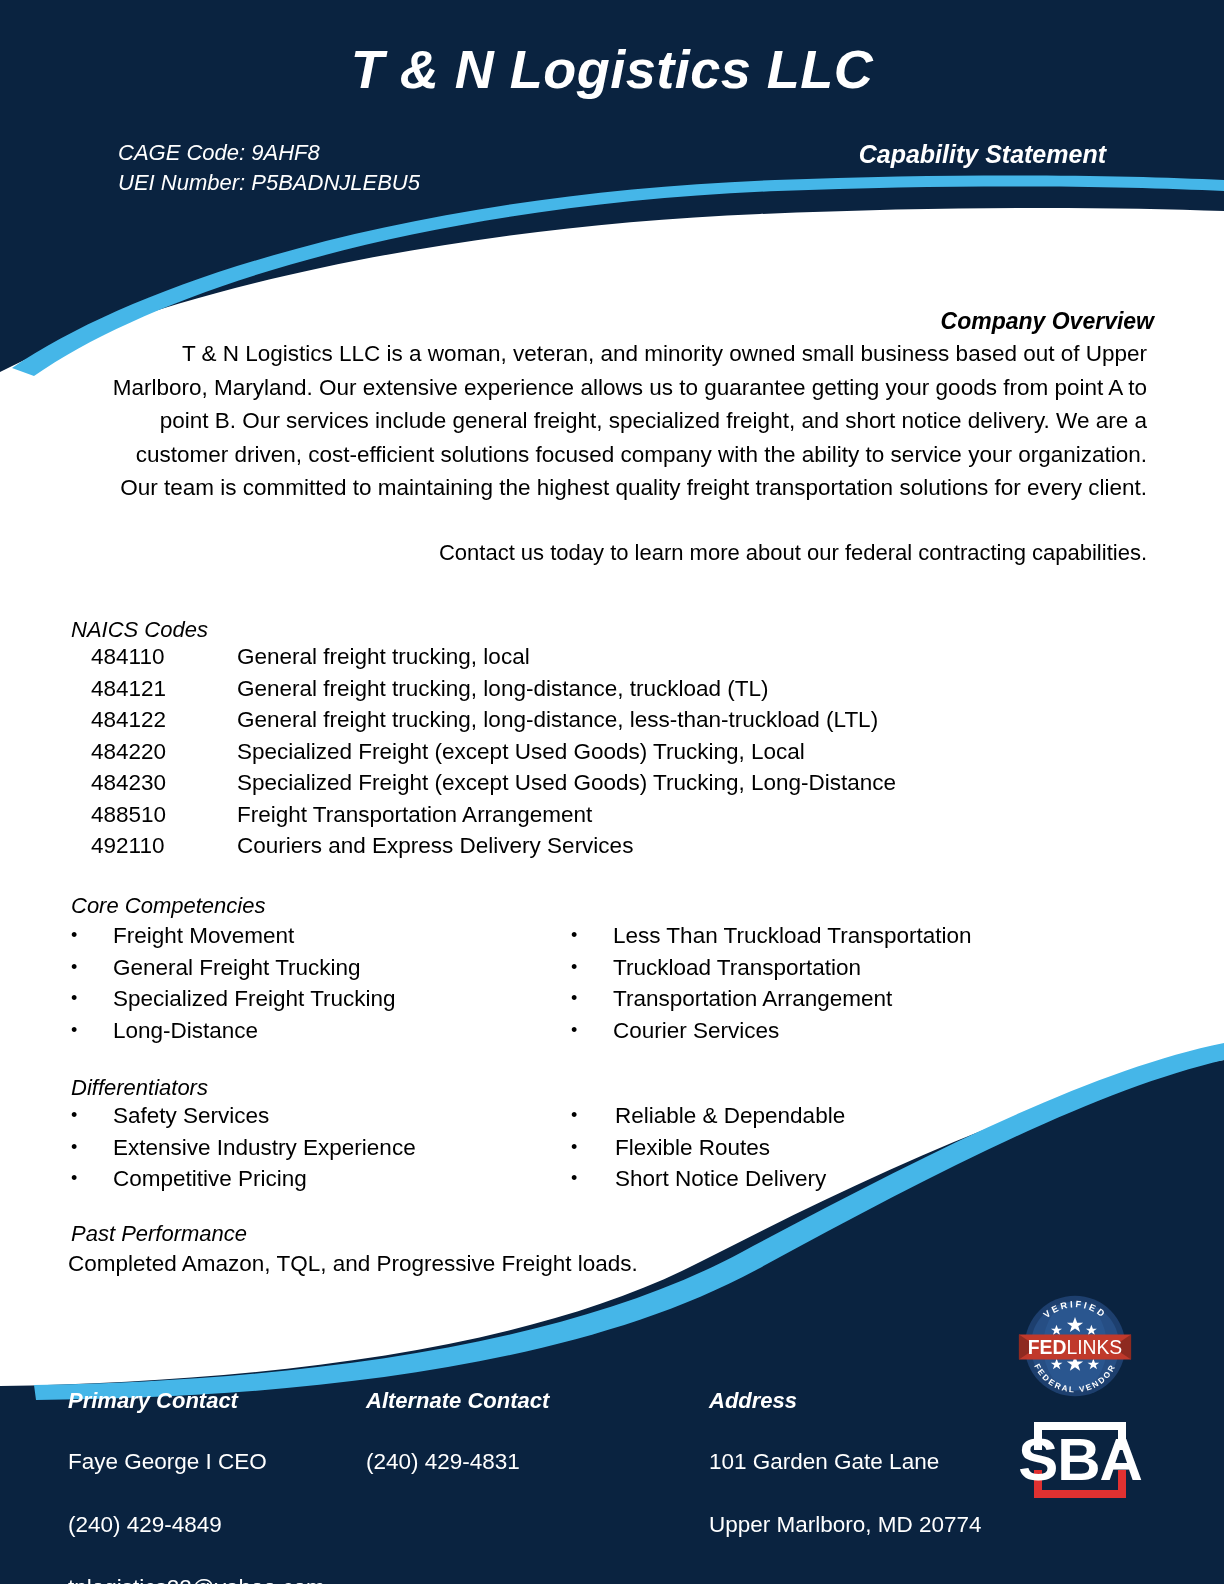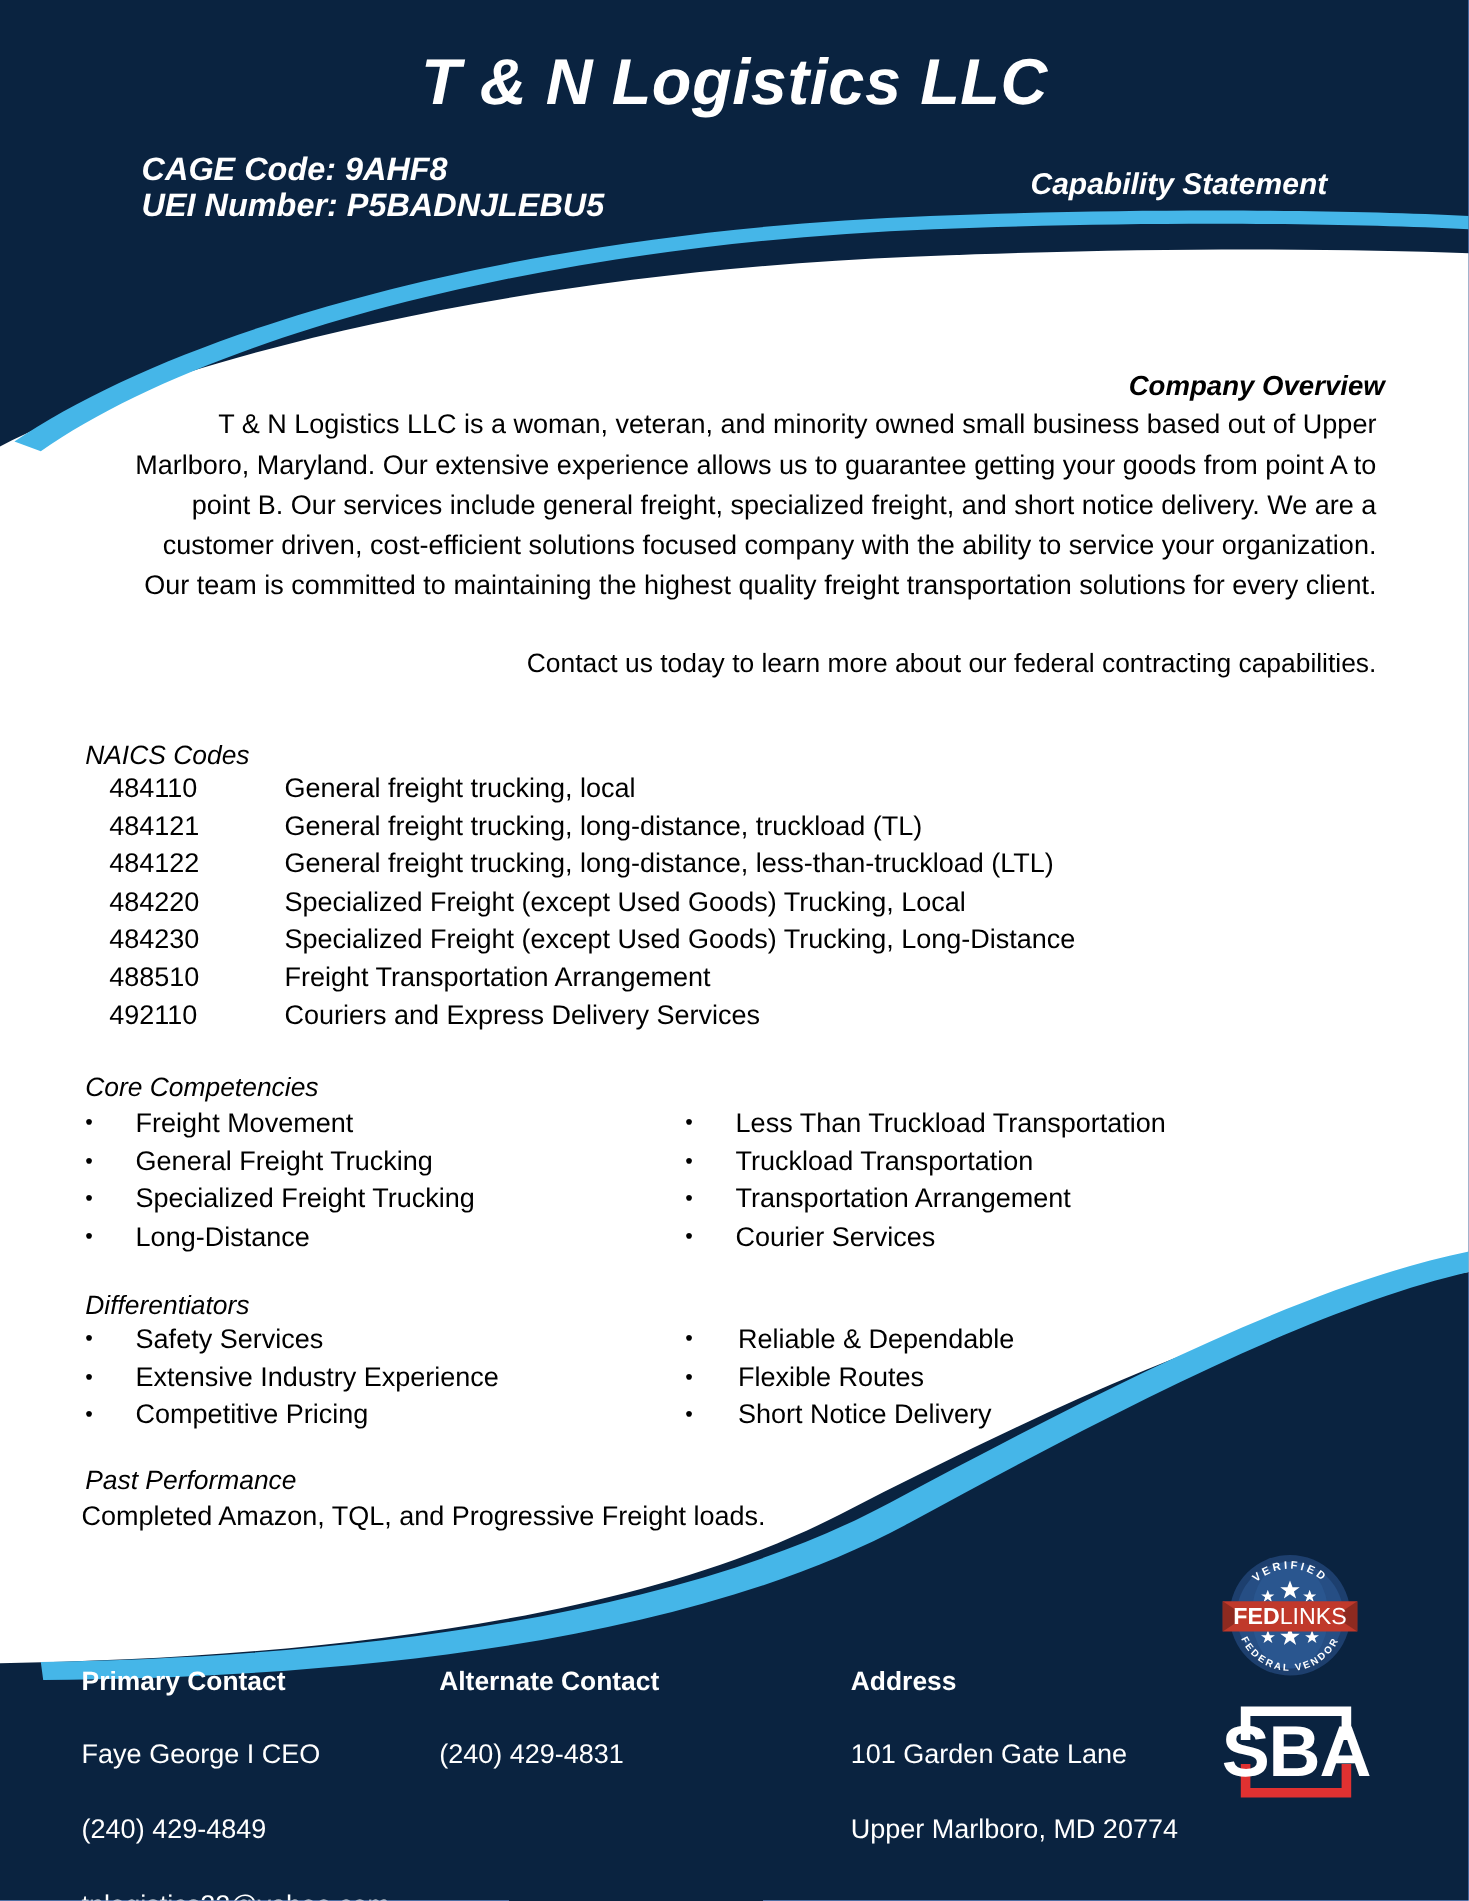--- a/index.html
+++ b/index.html
@@ -8,21 +8,21 @@
     background: #ffffff;
   }
   body {
     font-family: "Liberation Sans", sans-serif;
   }
   #page {
     position: relative;
     width: 1224px;
     height: 1584px;
     overflow: hidden;
-    background: #3b82f6;
+    background: #0f766e;
   }
 
   
   .bg-svg {
     position: absolute;
     left: 0; top: 0;
     width: 1224px;
     height: 1584px;
     display: block;
   }
@@ -44,24 +44,24 @@
     color: #ffffff;
     font-size: 54px;
     font-weight: bold;
     font-style: italic;
     letter-spacing: 0.5px;
     white-space: nowrap;
   }
   .id-block {
     position: absolute;
     left: 118px;
-    top: 126px;
+    top: 138px;
     color: #ffffff;
-    font-size: 27px;
-    font-weight: bold;
+    font-size: 22px;
+    font-weight: normal;
     font-style: italic;
     line-height: 30px;
   }
   .cap-statement {
     position: absolute;
     right: 118px;
     top: 140px;
     color: #ffffff;
     font-size: 25px;
     font-weight: bold;
@@ -183,20 +183,21 @@
     position: absolute;
     left: 0;
     top: 1380px;
     width: 1224px;
     z-index: 7;
   }
   .fcol { position: absolute; color: #ffffff; }
   .fcol .fhead {
     font-size: 22px;
     font-weight: bold;
+    font-style: italic;
     margin-bottom: 7px;
     white-space: nowrap;
   }
   .fcol .fline {
     font-size: 22.5px;
     line-height: 31px;
     white-space: nowrap;
     margin-top: 32px;
   }
   #contact-primary { left: 68px; top: 8px; }

